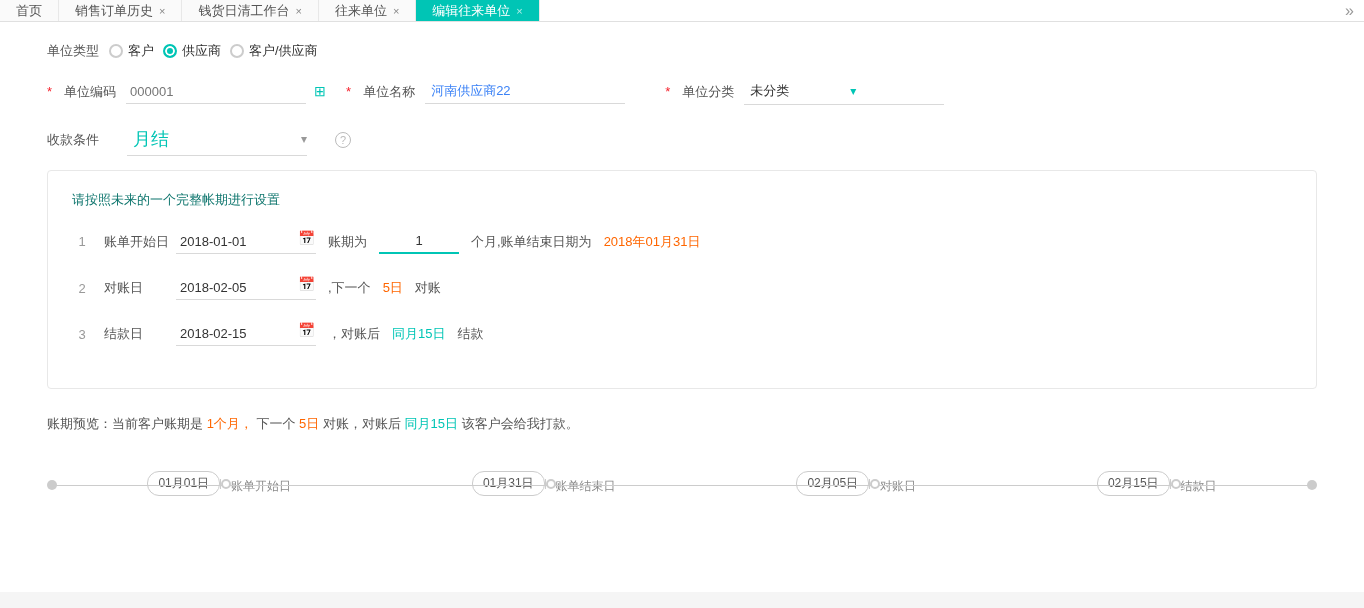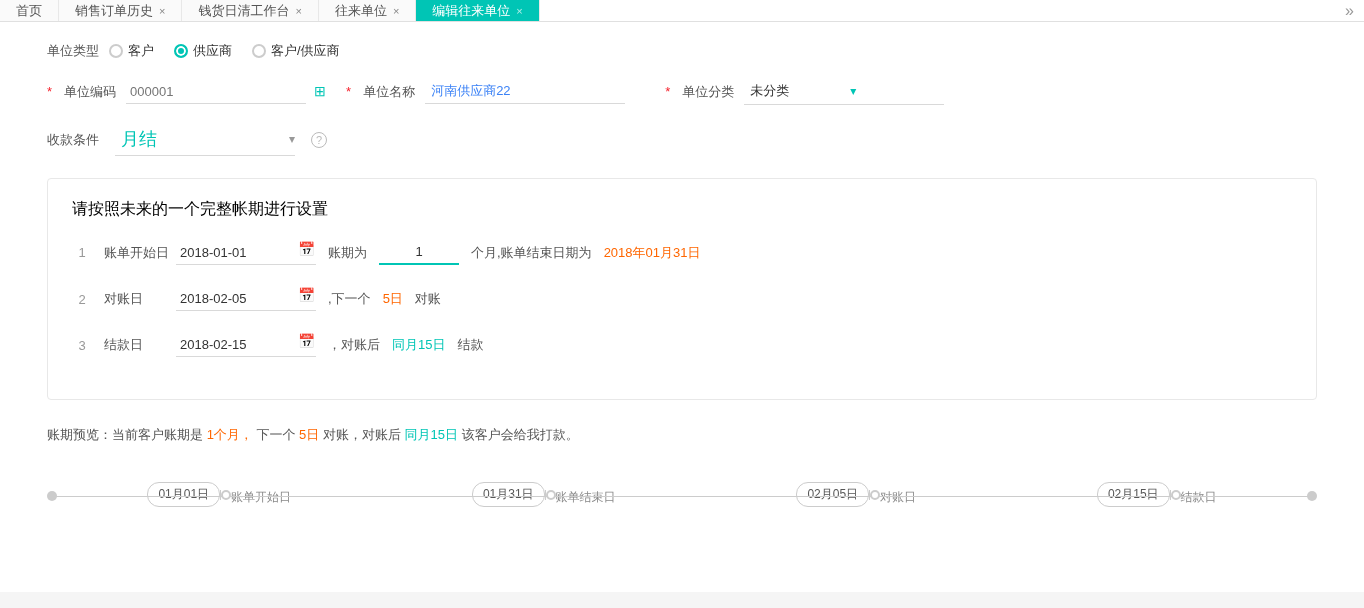--- a/index.html
+++ b/index.html
@@ -64,21 +64,21 @@
     }
     .required-star {
       color: #f5222d;
       margin-right: 2px;
     }
 
     
     .radio-group {
       display: flex;
       align-items: center;
-      gap: 20px;
+      gap: 9px;
     }
     .radio-item {
       display: flex;
       align-items: center;
       gap: 5px;
       cursor: pointer;
     }
     .radio-circle {
       width: 14px;
       height: 14px;
@@ -144,22 +144,22 @@
     .field-select .chevron {
       color: #00c5b5;
       font-size: 12px;
       padding: 0 4px;
     }
 
     
     .payment-row {
       display: flex;
       align-items: center;
-      gap: 16px;
-      margin-bottom: 22px;
+      gap: 28px;
+      margin-bottom: 14px;
     }
     .payment-select {
       display: flex;
       align-items: center;
       border-bottom: 1px solid #d9d9d9;
       width: 180px;
       cursor: pointer;
     }
     .payment-select .value {
       color: #00c5b5;
@@ -185,22 +185,22 @@
     }
 
     
     .period-box {
       border: 1px solid #e8e8e8;
       border-radius: 4px;
       padding: 20px 24px;
       margin-top: 4px;
     }
     .period-title {
-      font-size: 16px;
-      color: #000000;
+      font-size: 13px;
+      color: #0f766e;
       margin-bottom: 20px;
     }
 
     .period-row {
       display: flex;
       align-items: center;
       margin-bottom: 22px;
       gap: 12px;
     }
     .period-num {

